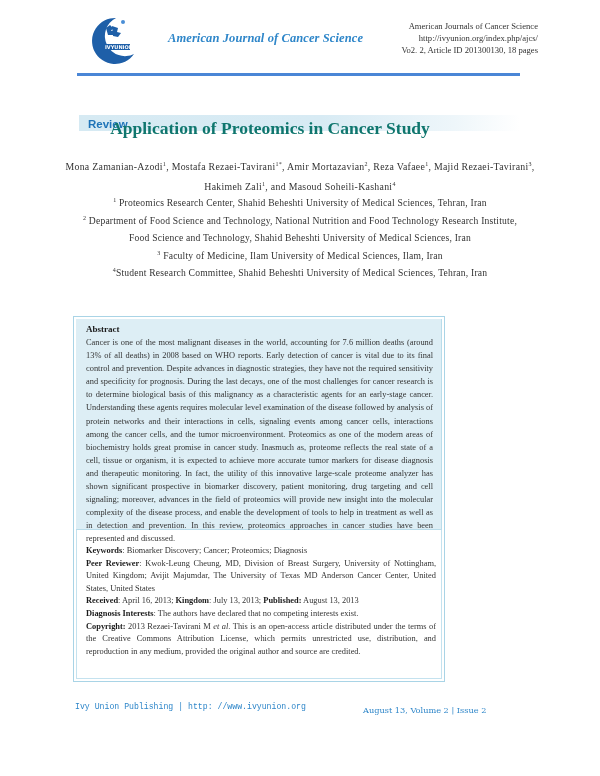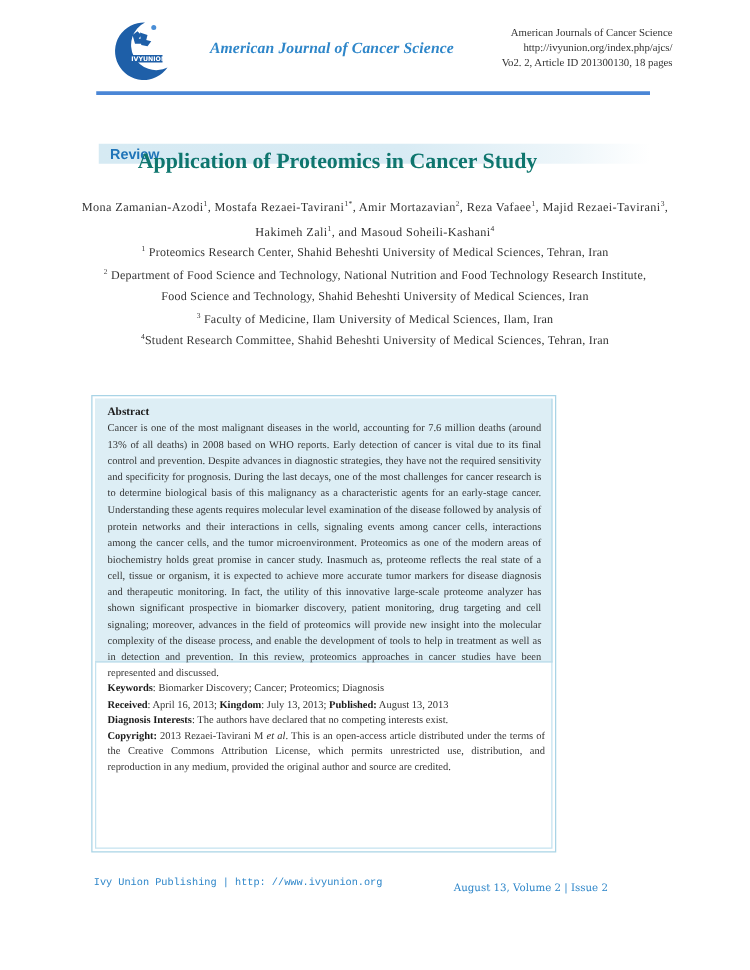--- a/index.html
+++ b/index.html
@@ -107,20 +107,21 @@
 </div>
 
 <div class="frame">
   <div class="frame-inner"></div>
   <div class="abstract-panel">
     <div class="abstract-heading">Abstract</div>
     <div class="abstract-text">Cancer is one of the most malignant diseases in the world, accounting for 7.6 million deaths (around 13% of all deaths) in 2008 based on WHO reports. Early detection of cancer is vital due to its final control and prevention. Despite advances in diagnostic strategies, they have not the required sensitivity and specificity for prognosis. During the last decays, one of the most challenges for cancer research is to determine biological basis of this malignancy as a characteristic agents for an early-stage cancer. Understanding these agents requires molecular level examination of the disease followed by analysis of protein networks and their interactions in cells, signaling events among cancer cells, interactions among the cancer cells, and the tumor microenvironment. Proteomics as one of the modern areas of biochemistry holds great promise in cancer study. Inasmuch as, proteome reflects the real state of a cell, tissue or organism, it is expected to achieve more accurate tumor markers for disease diagnosis and therapeutic monitoring. In fact, the utility of this innovative large-scale proteome analyzer has shown significant prospective in biomarker discovery, patient monitoring, drug targeting and cell signaling; moreover, advances in the field of proteomics will provide new insight into the molecular complexity of the disease process, and enable the development of tools to help in treatment as well as in detection and prevention. In this review, proteomics approaches in cancer studies have been represented and discussed.</div>
   </div>
   <div class="meta-block">
     <div><b>Keywords</b><span>: Biomarker Discovery; Cancer; Proteomics; Diagnosis</span></div>
+    <div><b>Peer Reviewer</b><span>: Kwok-Leung Cheung, MD, Division of Breast Surgery, University of Nottingham, United Kingdom; Avijit Majumdar, The University of Texas MD Anderson Cancer Center, United States, United States</span></div>
     <div><b>Received</b><span>: April 16, 2013; </span><b>Kingdom</b><span>: July 13, 2013; </span><b>Published:</b><span> August 13, 2013</span></div>
     <div><b>Diagnosis Interests</b><span>: The authors have declared that no competing interests exist.</span></div>
     <div><b>Copyright:</b><span> 2013 Rezaei-Tavirani M </span><i>et al</i><span>. This is an open-access article distributed under the terms of the Creative Commons Attribution License, which permits unrestricted use, distribution, and reproduction in any medium, provided the original author and source are credited.</span></div>
   </div>
 </div>
 
 <div class="footer-left">Ivy Union Publishing | http: //www.ivyunion.org</div>
 <div class="footer-right">August 13, Volume 2 | Issue 2</div>
 
 </body></html>

